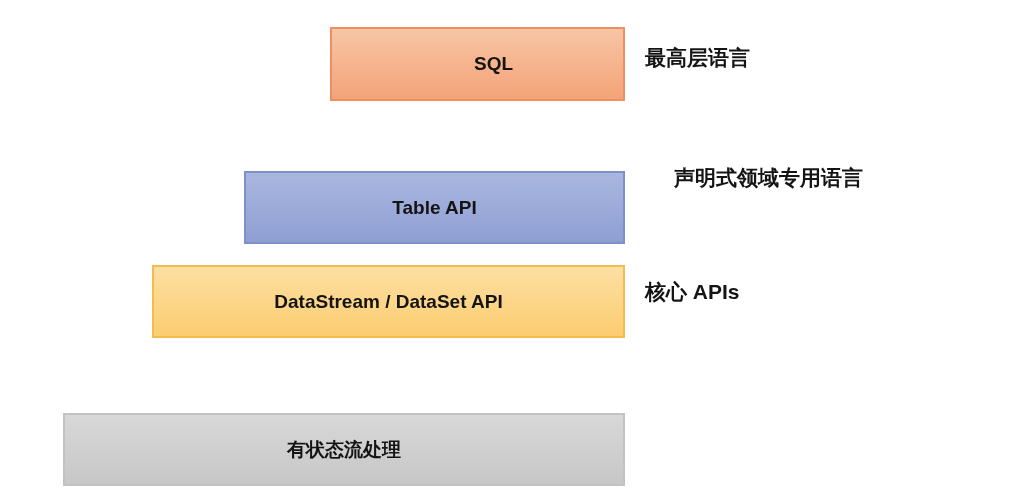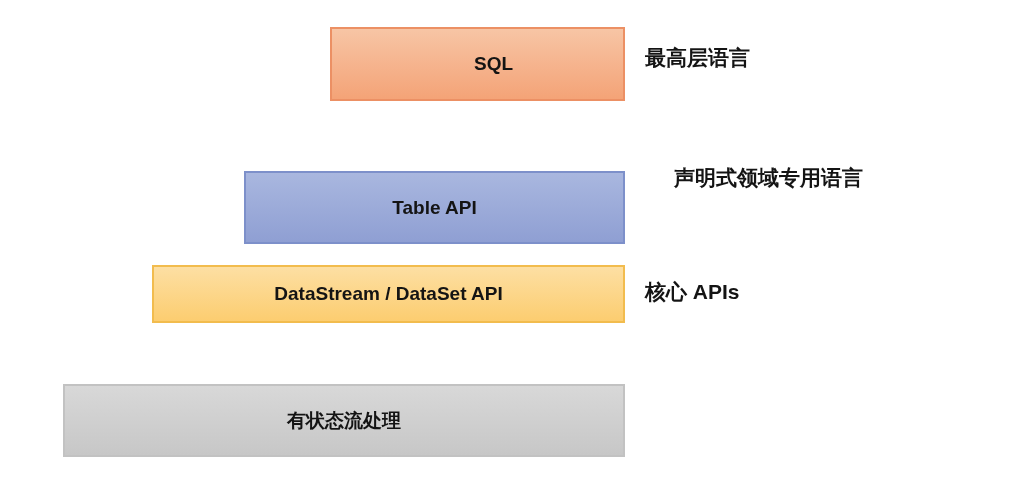--- a/index.html
+++ b/index.html
@@ -36,21 +36,21 @@
     display: flex;
     align-items: center;
     font-weight: bold;
     font-size: 21px;
     color: #141414;
     white-space: nowrap;
   }
   
   .bar-0 { left: 330px; top: 27px;  width: 295px; height: 74px; }
   .bar-1 { left: 244px; top: 147px; width: 381px; height: 73px; margin-top: 24px; }
-  .bar-2 { left: 152px; top: 265px; width: 473px; height: 58px; }
+  .bar-2 { left: 152px; top: 265px; width: 473px; height: 73px; }
   .bar-3 { left: 63px;  top: 384px; width: 562px; height: 73px; }
   .label-0 { top: 21px;  height: 74px; }
   .label-1 { top: 141px; margin-left: 29px; }
   .label-2 { top: 255px; }
   .label-3 { top: 384px; }
 </style>
 </head>
 <body>
 
 <div class="canvas">
@@ -63,17 +63,17 @@
   <div class="bar bar-1" style="background: linear-gradient(rgb(169, 183, 223), rgb(143, 159, 211)); border-color: rgb(125, 144, 202);">
     <span class="bar-text">Table API</span>
   </div>
   <div class="side-label label-1">声明式领域专用语言</div>
 
   <div class="bar bar-2" style="background: linear-gradient(rgb(253, 223, 163), rgb(252, 205, 112)); border-color: rgb(242, 188, 78);">
     <span class="bar-text">DataStream / DataSet API</span>
   </div>
   <div class="side-label label-2">核心 APIs</div>
 
-  <div class="bar bar-3" style="background: linear-gradient(rgb(216, 216, 216), rgb(199, 199, 199)); border-color: rgb(194, 194, 194);">
+  <div class="bar bar-3" style="background: linear-gradient(rgb(216, 216, 216), rgb(199, 199, 199)); border-color: rgb(194, 194, 194); margin-top: 29px;">
     <span class="bar-text">有状态流处理</span>
   </div>
 
 </div>
 
 </body></html>

